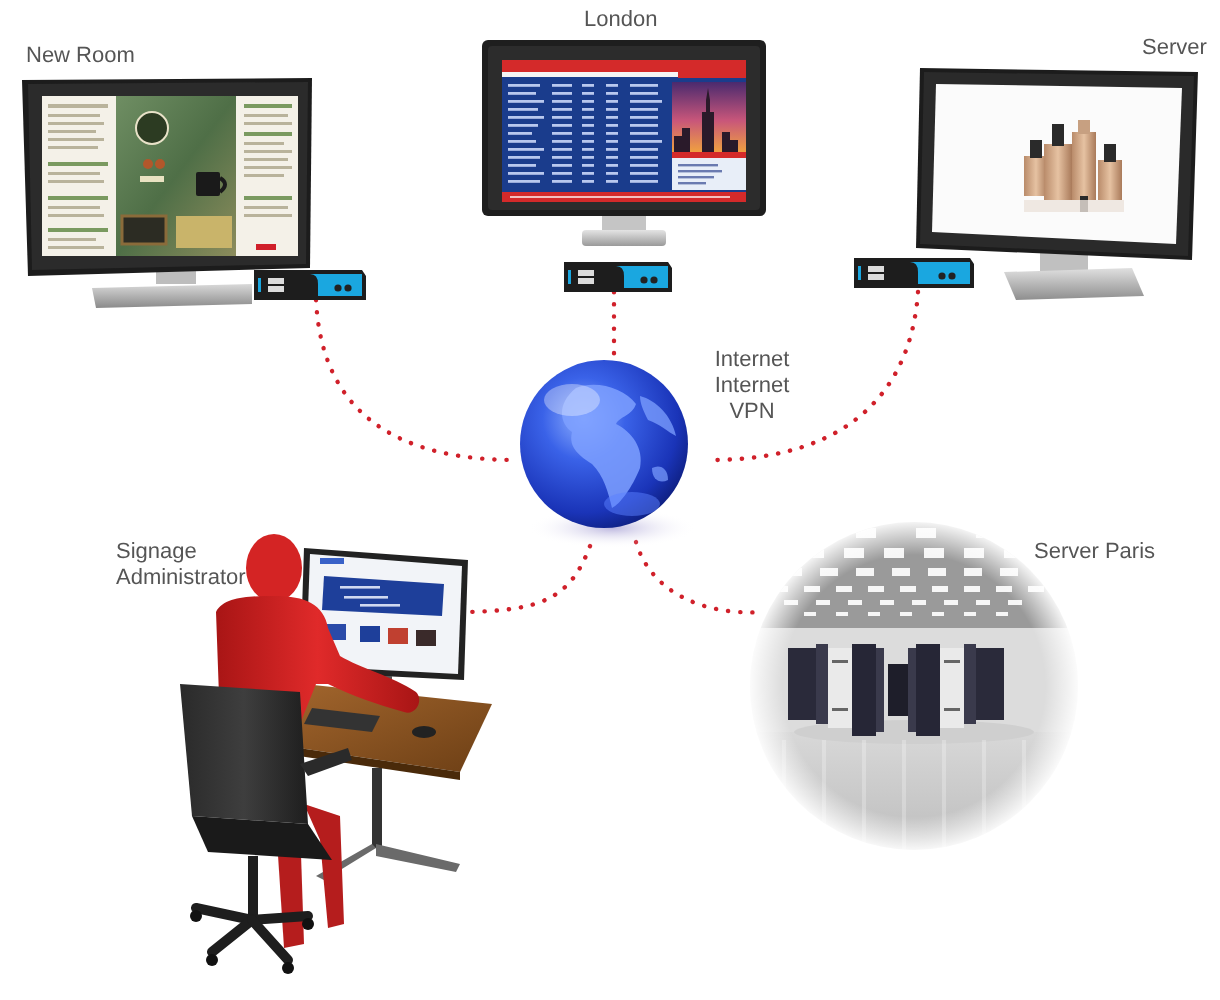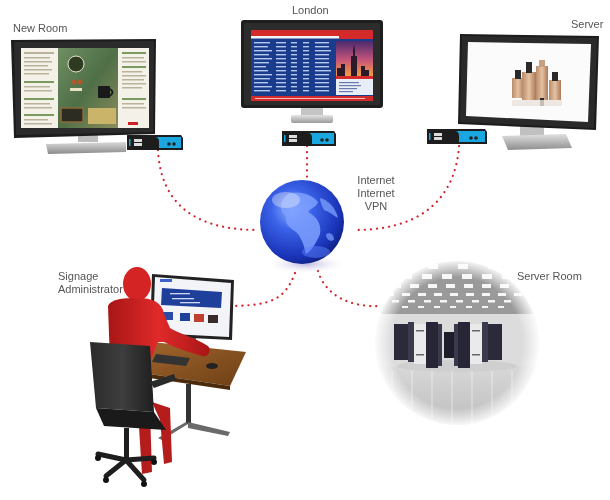--- a/index.html
+++ b/index.html
@@ -364,21 +364,21 @@
       <line x1="36" y1="198" x2="54" y2="218"></line>
     </g>
     <g fill="#111">
         <circle cx="8" cy="196" r="3"></circle>
         <circle cx="64" cy="200" r="3"></circle>
         <circle cx="16" cy="218" r="3"></circle>
         <circle cx="54" cy="222" r="3"></circle>
       </g>
   </svg>
 
-  <div class="label" style="left:517px; top:270px;">Server Room</div>
+  <div class="label" style="left:517px; top:270px;">Server Paris</div>
   <svg class="abs" style="left:372px; top:258px;" width="170" height="170" viewBox="0 0 170 170">
     <defs>
       <radialGradient id="fade" cx="0.5" cy="0.5" r="0.5">
         <stop offset="0.78" stop-color="#ffffff" stop-opacity="0"></stop>
         <stop offset="1" stop-color="#ffffff" stop-opacity="1"></stop>
       </radialGradient>
       <clipPath id="roomClip">
           <circle cx="85" cy="85" r="82"></circle>
         </clipPath>
       <linearGradient id="floor" x1="0" y1="0" x2="0" y2="1">

